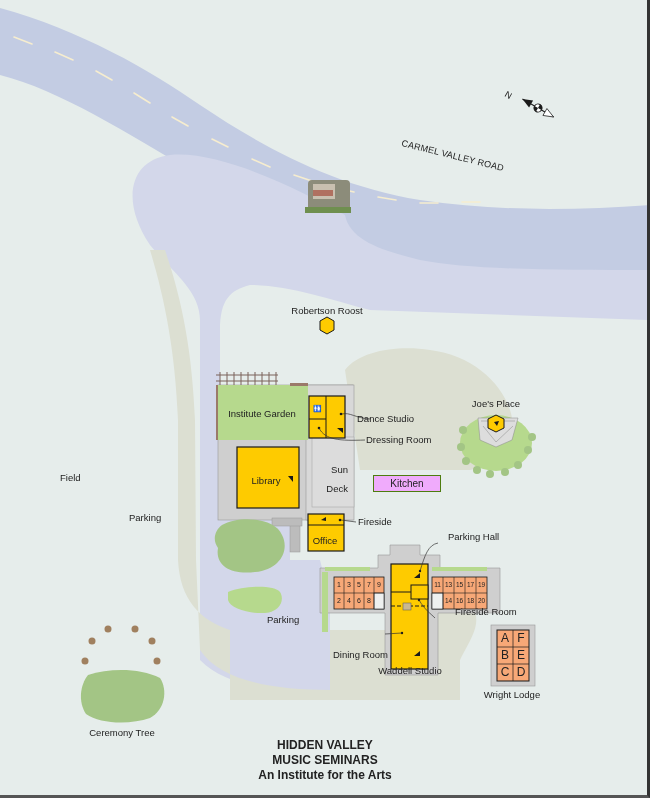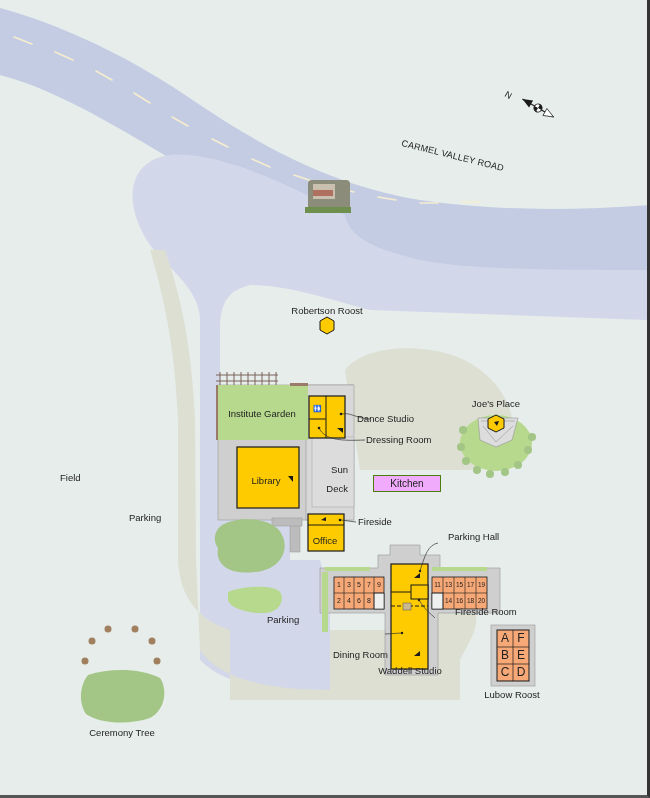--- a/index.html
+++ b/index.html
@@ -194,21 +194,21 @@
   <span class="lbl c" style="left:266px;top:475px;">Library</span>
   <span class="lbl c" style="left:333px;top:460px;width:30px;white-space:normal;line-height:19px;text-align:right;">Sun Deck</span>
   <div class="kitchen">Kitchen</div>
   <span class="lbl" style="left:358px;top:516px;">Fireside</span>
   <span class="lbl c" style="left:325px;top:535px;">Office</span>
   <span class="lbl" style="left:448px;top:531px;">Parking Hall</span>
   <span class="lbl" style="left:435px;top:606px;margin-left:20px;">Fireside Room</span>
   <span class="lbl" style="left:333px;top:629px;margin-top:20px;">Dining Room</span>
   <span class="lbl c" style="left:410px;top:665px;">Waddell Studio</span>
   <span class="lbl c" style="left:496px;top:398px;">Joe's Place</span>
-  <span class="lbl c" style="left:512px;top:689px;">Lubow Roost</span>
+  <span class="lbl c" style="left:512px;top:689px;">Wright Lodge</span>
   <span class="lbl" style="left:60px;top:472px;">Field</span>
   <span class="lbl" style="left:129px;top:512px;">Parking</span>
   <span class="lbl" style="left:267px;top:614px;">Parking</span>
   <span class="lbl c" style="left:122px;top:727px;">Ceremony Tree</span>
 
   <div style="position:absolute;left:334px;top:577px;width:50px;">
     <div style="display:flex;height:16px;">
       <span class="lbl" style="position:static;width:10px;text-align:center;font-size:7px;line-height:16px;">1</span>
       <span class="lbl" style="position:static;width:10px;text-align:center;font-size:7px;line-height:16px;">3</span>
       <span class="lbl" style="position:static;width:10px;text-align:center;font-size:7px;line-height:16px;">5</span>
@@ -249,13 +249,18 @@
     <div style="display:flex;height:17px;">
       <span class="lbl" style="position:static;width:16px;text-align:center;font-size:12px;line-height:17px;">B</span>
       <span class="lbl" style="position:static;width:16px;text-align:center;font-size:12px;line-height:17px;">E</span>
     </div>
     <div style="display:flex;height:17px;">
       <span class="lbl" style="position:static;width:16px;text-align:center;font-size:12px;line-height:17px;">C</span>
       <span class="lbl" style="position:static;width:16px;text-align:center;font-size:12px;line-height:17px;">D</span>
     </div>
   </div>
 
+  <div class="title">
+    <div>HIDDEN VALLEY</div>
+    <div>MUSIC SEMINARS</div>
+    <div>An Institute for the Arts</div>
+  </div>
 </div>
 
 </body></html>

